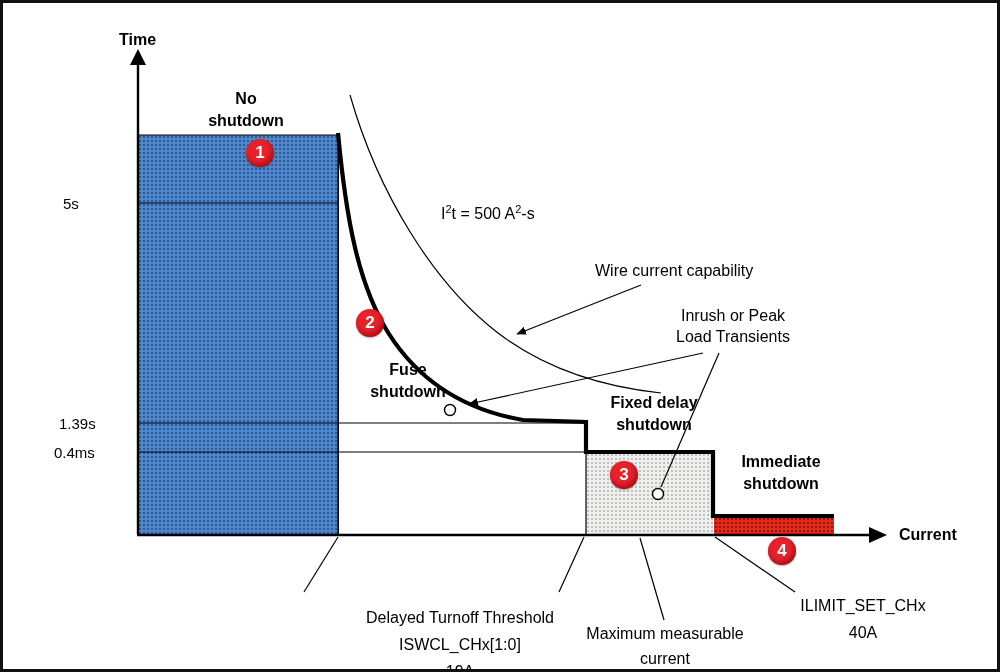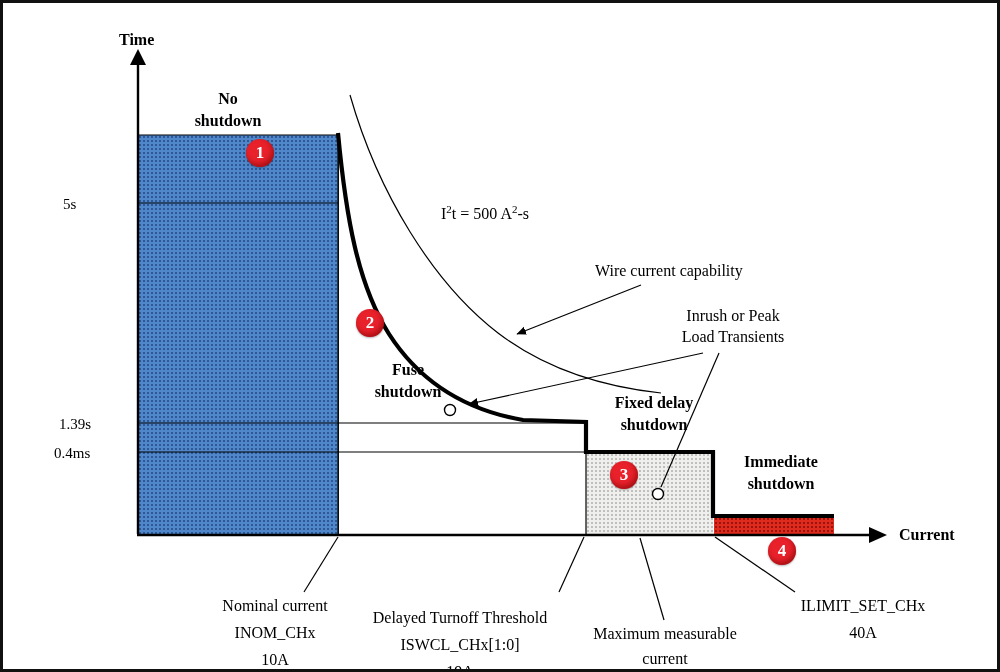--- a/index.html
+++ b/index.html
@@ -1,19 +1,19 @@
 <!DOCTYPE html>
 <html style="--region_blue: #4f87ca; --region_gray: #efefed; --region_red: #df2b1e; --badge_red: #e8212b;"><head>
 <meta charset="utf-8">
 <style>
   html,body{margin:0;padding:0;background:#fff;}
   .stage{
     position:relative;width:1000px;height:672px;box-sizing:border-box;
     border:3px solid #111;background:#fff;overflow:hidden;
-    font-family:Liberation Serif, serif;color:#000;
+    font-family:Liberation Sans, sans-serif;color:#000;
   }
   .region{position:absolute;z-index:1;}
   .region-blue{
     left:135px;top:132px;width:200px;height:399px;
     background-color:var(--region_blue,#4f87ca);
     background-image:radial-gradient(rgba(13,42,94,0.5) 1px, transparent 1.1px);
     background-size:4px 4px;
     border-right:1px solid #222;
   }
   .region-gray{
@@ -92,21 +92,21 @@
     <circle cx="655" cy="491" r="5.5" fill="#fff" stroke="#000" stroke-width="1.4"></circle>
   </svg>
 
   <div class="lbl bold" style="left:116px;top:26px;">Time</div>
   <div class="lbl bold" style="left:896px;top:521px;">Current</div>
 
   <div class="lbl tick rt" style="left:60px;top:190px;width:48px;">5s</div>
   <div class="lbl tick rt" style="left:56px;top:410px;width:52px;">1.39s</div>
   <div class="lbl tick rt" style="left:51px;top:439px;width:57px;">0.4ms</div>
 
-  <div class="lbl bold center" style="left:125px;top:85px;width:200px;">
+  <div class="lbl bold center" style="left:143px;top:85px;width:200px;">
     <span>No</span><br>
     <span>shutdown</span>
   </div>
   <div class="lbl bold center" style="left:345px;top:356px;width:120px;">
     <span>Fuse</span><br>
     <span>shutdown</span>
   </div>
   <div class="lbl bold center" style="left:585px;top:389px;width:132px;">
     <span>Fixed delay</span><br>
     <span>shutdown</span>
@@ -123,25 +123,20 @@
   <div class="lbl" style="left:592px;top:257px;">Wire current capability</div>
   <div class="lbl" style="left:438px;top:195px;">
     <span>I</span><sup>2</sup><span>t = 500 A</span><sup>2</sup><span>-s</span>
   </div>
 
   <div class="badge" style="left:243px;top:136px;">1</div>
   <div class="badge" style="left:353px;top:306px;">2</div>
   <div class="badge" style="left:607px;top:458px;">3</div>
   <div class="badge" style="left:765px;top:534px;">4</div>
 
-  <div class="grp" style="left:172px;top:589px;width:200px;">
-    <div>Nominal current</div>
-    <div>INOM_CHx</div>
-    <div>10A</div>
-  </div>
   <div class="grp" style="left:337px;top:589px;width:240px;margin-top:12px;">
     <div>Delayed Turnoff Threshold</div>
     <div>ISWCL_CHx[1:0]</div>
     <div>19A</div>
   </div>
   <div class="grp" style="left:562px;top:618px;width:200px;line-height:25px;">
     <div>Maximum measurable</div>
     <div>current</div>
   </div>
   <div class="grp" style="left:760px;top:589px;width:200px;">

